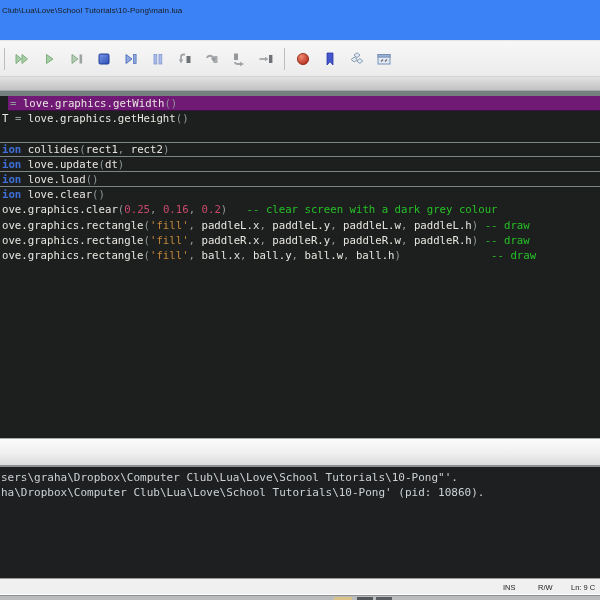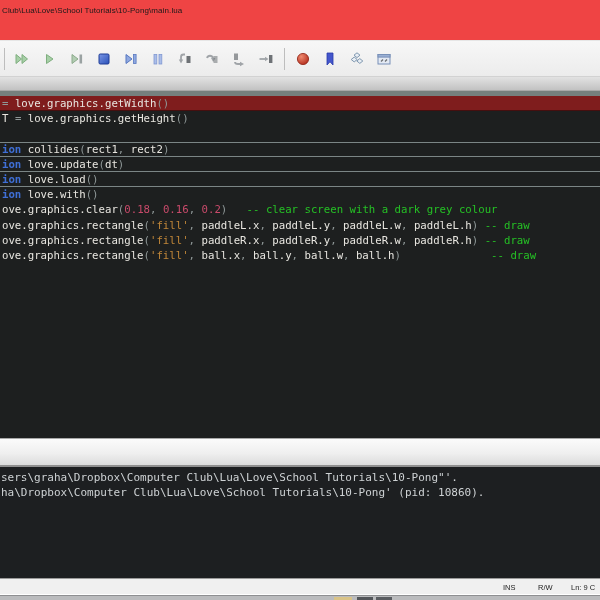--- a/index.html
+++ b/index.html
@@ -1,40 +1,40 @@
 <!DOCTYPE html>
 <html><head>
 <meta charset="utf-8">
 <style>
   html,body{margin:0;padding:0;}
   body{width:600px;height:600px;overflow:hidden;background:#fff;font-family:"Liberation Sans",sans-serif;}
   .screen{position:relative;width:600px;height:600px;overflow:hidden;}
 
   
-  .titlebar{position:absolute;left:0;top:0;width:600px;height:40px;background:#ef4444;}
+  .titlebar{position:absolute;left:0;top:0;width:600px;height:40px;background:#3b82f6;}
   .titlebar .path{position:absolute;left:2px;top:6px;font-size:8px;color:#1a1a1a;letter-spacing:0.1px;}
 
   
   .toolbar{position:absolute;left:0;top:40px;width:600px;height:37px;
     background:linear-gradient(#f7f7f7,#ececec);
     border-top:1px solid #e6e6e6;border-bottom:1px solid #d2d2d2;
     box-sizing:border-box;display:flex;align-items:center;gap:9px;padding-left:4px;}
   .tsep{width:1px;height:22px;background:#bdbdbd;flex:0 0 auto;}
   .tbtn{width:18px;height:18px;flex:0 0 auto;display:flex;align-items:center;justify-content:center;}
   .tbtn svg{display:block;}
 
   .toolbar-shadow{position:absolute;left:0;top:77px;width:600px;height:14px;
     background:linear-gradient(#e2e2e2,#c2c2c2);border-bottom:1px solid #a9a9a9;box-sizing:border-box;}
 
   
   .editor{position:absolute;left:0;top:91px;width:600px;height:347px;background:#1d1f1f;overflow:hidden;}
   .editor-topband{height:5px;background:#76807e;}
   .codeline{height:15.2px;line-height:15.2px;white-space:pre;padding-left:2px;
     font-family:"DejaVu Sans Mono",monospace;font-size:10.7px;color:#e8e6e0;}
-  .codeline.hl{background:#7f1d1d;box-shadow:inset 0 -1px 0 rgba(0,0,0,.45);}
+  .codeline.hl{background:#701a75;box-shadow:inset 0 -1px 0 rgba(0,0,0,.45);margin-left:8px;}
   .codeline.boxed{box-shadow:inset 0 -1px 0 #7b8585;}
   .codeline.boxedtop{box-shadow:inset 0 -1px 0 #7b8585, inset 0 1px 0 #7b8585;}
   .sg-id{color:#e8e6e0;}
   .sg-pun{color:#8f9898;}
   .sg-kw{color:#3f6fd6;font-weight:bold;}
   .sg-num{color:#c84a6a;}
   .sg-str{color:#c08638;}
   .sg-com{color:#25c025;}
 
   
@@ -194,22 +194,22 @@
 
   <div class="editor">
     <div class="editor-topband"></div>
     <div>
         <div class="codeline hl"><span class="sg-pun">= </span><span class="sg-id">love.graphics.getWidth</span><span class="sg-pun">()</span></div>
         <div class="codeline"><span class="sg-id">T </span><span class="sg-pun">= </span><span class="sg-id">love.graphics.getHeight</span><span class="sg-pun">()</span></div>
         <div class="codeline"> </div>
         <div class="codeline boxedtop"><span class="sg-kw">ion</span><span class="sg-id"> collides</span><span class="sg-pun">(</span><span class="sg-id">rect1</span><span class="sg-pun">, </span><span class="sg-id">rect2</span><span class="sg-pun">)</span></div>
         <div class="codeline boxed"><span class="sg-kw">ion</span><span class="sg-id"> love.update</span><span class="sg-pun">(</span><span class="sg-id">dt</span><span class="sg-pun">)</span></div>
         <div class="codeline boxed"><span class="sg-kw">ion</span><span class="sg-id"> love.load</span><span class="sg-pun">()</span></div>
-        <div class="codeline"><span class="sg-kw">ion</span><span class="sg-id"> love.with</span><span class="sg-pun">()</span></div>
-        <div class="codeline"><span class="sg-id">ove.graphics.clear</span><span class="sg-pun">(</span><span class="sg-num">0.18</span><span class="sg-pun">, </span><span class="sg-num">0.16</span><span class="sg-pun">, </span><span class="sg-num">0.2</span><span class="sg-pun">)</span><span class="sg-id">   </span><span class="sg-com">-- clear screen with a dark grey colour</span></div>
+        <div class="codeline"><span class="sg-kw">ion</span><span class="sg-id"> love.clear</span><span class="sg-pun">()</span></div>
+        <div class="codeline"><span class="sg-id">ove.graphics.clear</span><span class="sg-pun">(</span><span class="sg-num">0.25</span><span class="sg-pun">, </span><span class="sg-num">0.16</span><span class="sg-pun">, </span><span class="sg-num">0.2</span><span class="sg-pun">)</span><span class="sg-id">   </span><span class="sg-com">-- clear screen with a dark grey colour</span></div>
         <div class="codeline"><span class="sg-id">ove.graphics.rectangle</span><span class="sg-pun">(</span><span class="sg-str">'fill'</span><span class="sg-pun">, </span><span class="sg-id">paddleL.x</span><span class="sg-pun">, </span><span class="sg-id">paddleL.y</span><span class="sg-pun">, </span><span class="sg-id">paddleL.w</span><span class="sg-pun">, </span><span class="sg-id">paddleL.h</span><span class="sg-pun">)</span><span class="sg-id"> </span><span class="sg-com">-- draw</span></div>
         <div class="codeline"><span class="sg-id">ove.graphics.rectangle</span><span class="sg-pun">(</span><span class="sg-str">'fill'</span><span class="sg-pun">, </span><span class="sg-id">paddleR.x</span><span class="sg-pun">, </span><span class="sg-id">paddleR.y</span><span class="sg-pun">, </span><span class="sg-id">paddleR.w</span><span class="sg-pun">, </span><span class="sg-id">paddleR.h</span><span class="sg-pun">)</span><span class="sg-id"> </span><span class="sg-com">-- draw</span></div>
         <div class="codeline"><span class="sg-id">ove.graphics.rectangle</span><span class="sg-pun">(</span><span class="sg-str">'fill'</span><span class="sg-pun">, </span><span class="sg-id">ball.x</span><span class="sg-pun">, </span><span class="sg-id">ball.y</span><span class="sg-pun">, </span><span class="sg-id">ball.w</span><span class="sg-pun">, </span><span class="sg-id">ball.h</span><span class="sg-pun">)</span><span class="sg-id">              </span><span class="sg-com">-- draw</span></div>
       </div>
   </div>
 
   <div class="splitter"></div>
 
   <div class="console">
       <div class="consoleline">sers\graha\Dropbox\Computer Club\Lua\Love\School Tutorials\10-Pong"'.</div>

